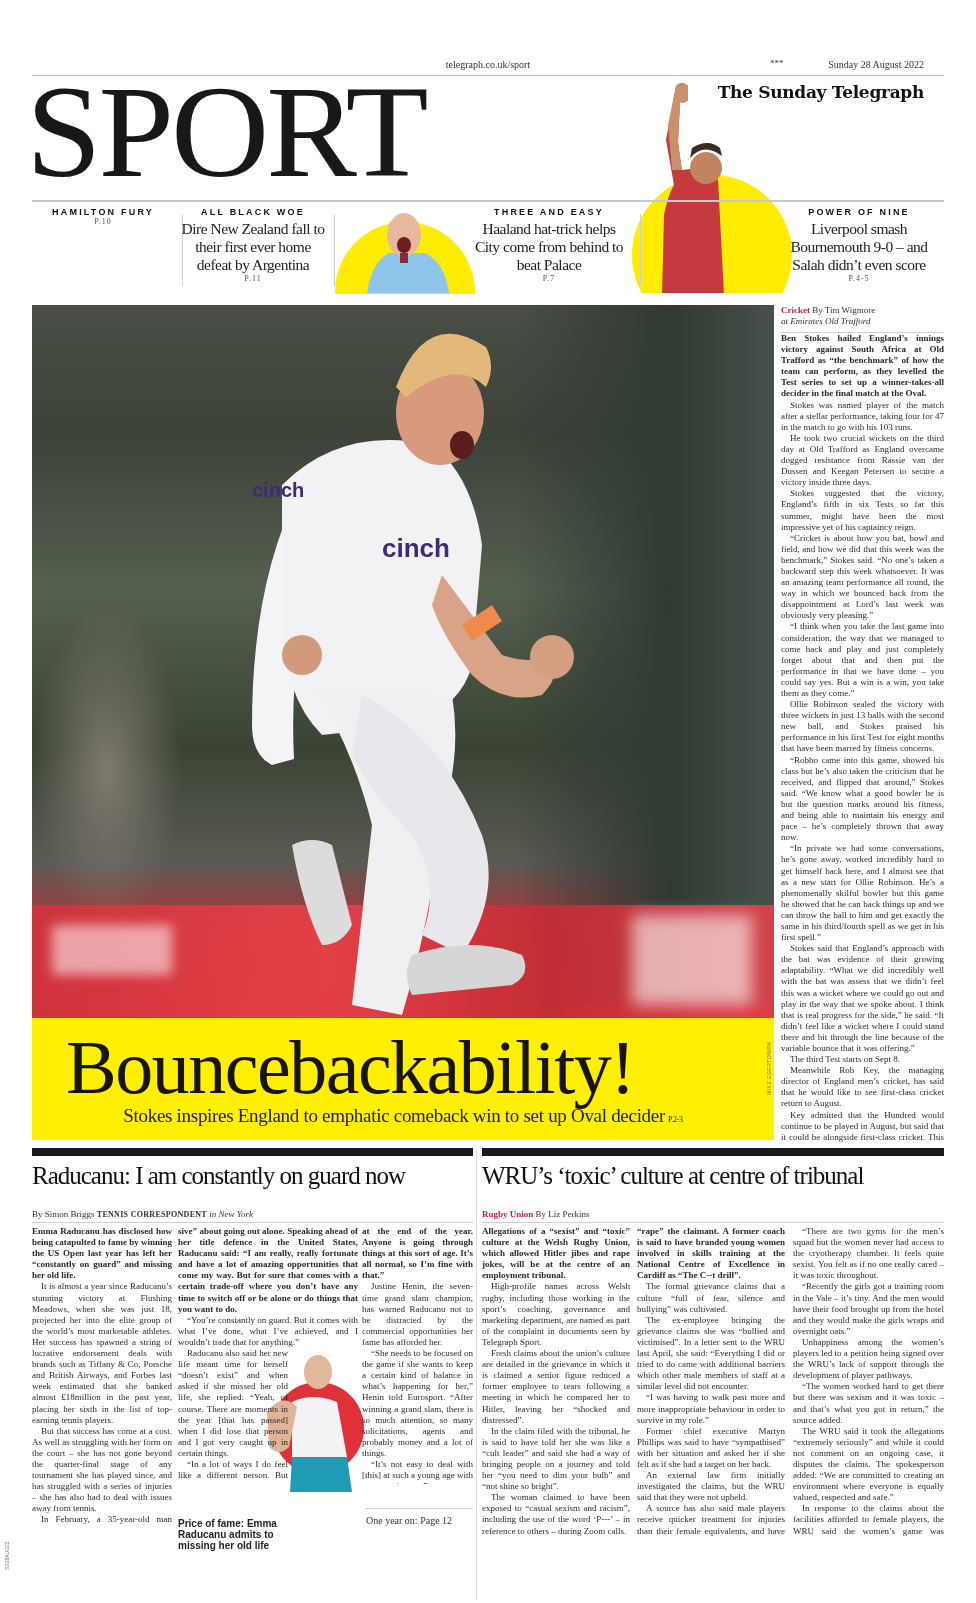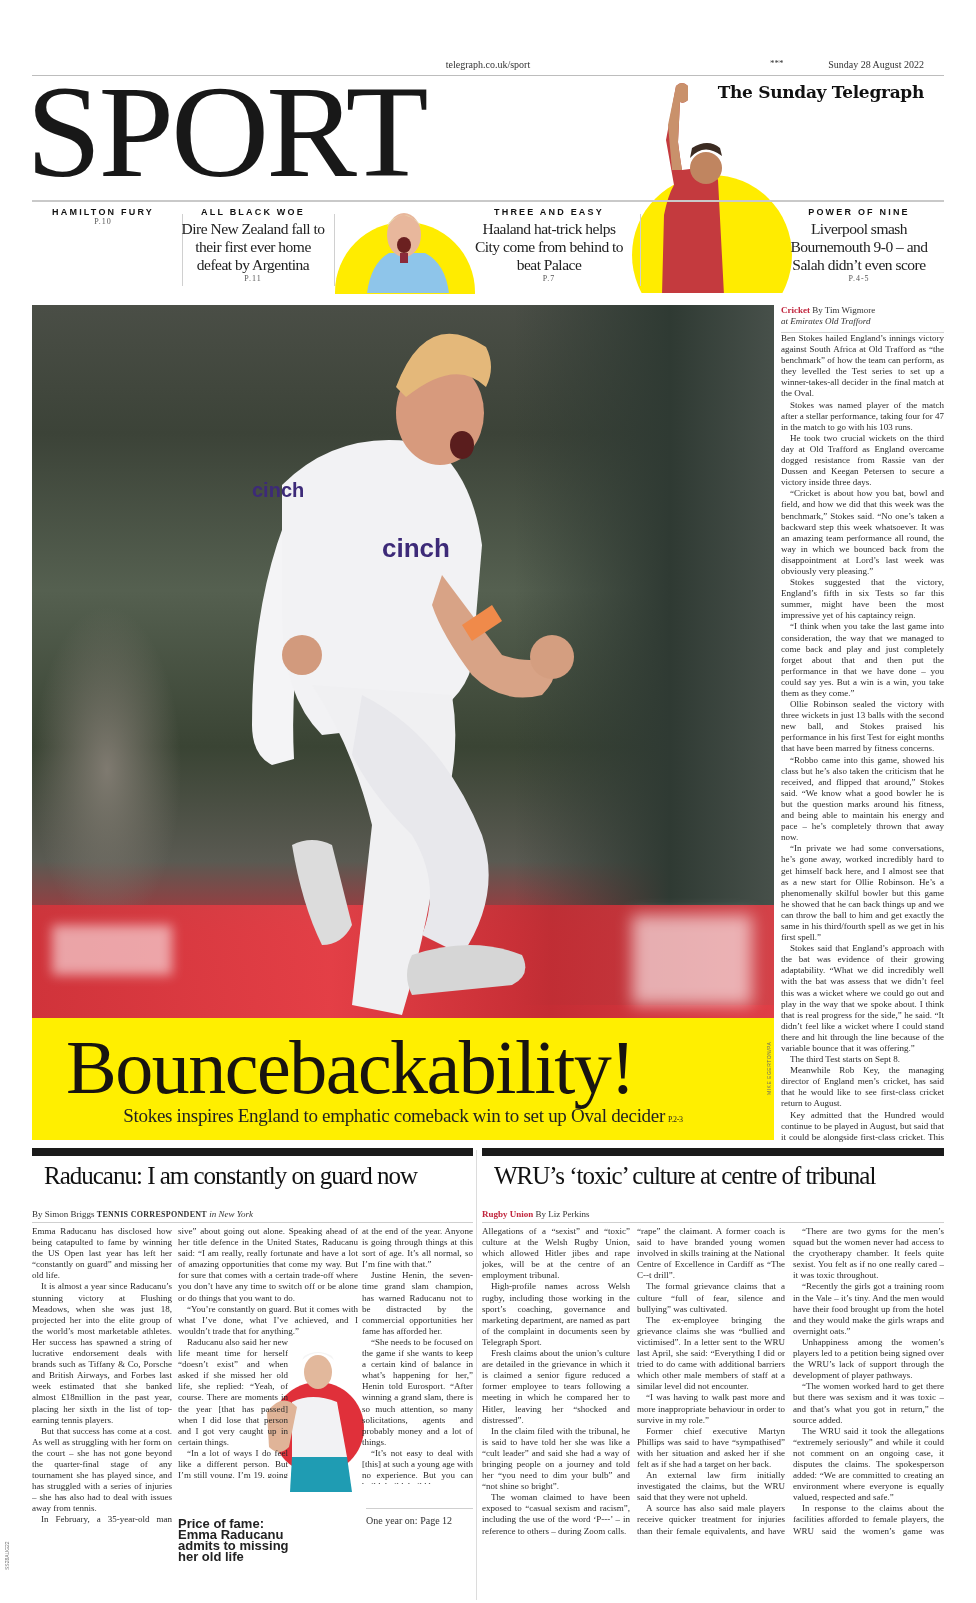--- a/index.html
+++ b/index.html
@@ -38,32 +38,32 @@
   .hero-band { left: 32px; top: 1018px; width: 742px; height: 122px; background: #ffef00; }
   .hero-title { left: 32px; width: 588px; top: 1022px; text-align: center; font-size: 76px; line-height: 90px; color: #181410; letter-spacing: -1.5px; padding-left: 34px; }
   .hero-sub { left: 32px; width: 742px; top: 1105px; text-align: center; font-size: 19px; color: #222; letter-spacing: -0.3px; }
   .hero-sub .pg { font-size: 8px; margin-left: 3px; }
 
   .credit-vert { left: 766px; top: 1095px; transform: rotate(-90deg); transform-origin: left top; font-family: "Liberation Sans", sans-serif; font-size: 5px; color: #666; letter-spacing: .5px; }
 
   
   .col-text { font-size: 9px; line-height: 11.1px; color: #2a2a2a; text-align: justify; hyphens: auto; }
   .col-text p { text-indent: 9px; }
-  .col-text p.first { text-indent: 0; }
+  .col-text p.first { text-indent: 0; font-weight: bold; }
   .byline { font-size: 9px; line-height: 11px; color: #333; }
   .section-red { color: #c0243c; font-weight: 700; }
   .byline-rule { height: 1px; background: #cfcfcf; }
 
   
   .black-bar { height: 8px; background: #1a1a1a; top: 1148px; }
-  .lower-head { top: 1160px; font-size: 25px; line-height: 32px; letter-spacing: -1px; color: #111; white-space: nowrap; margin-left: 12px; }
+  .lower-head { top: 1160px; font-size: 25px; line-height: 32px; letter-spacing: -1px; color: #111; white-space: nowrap; }
   .lower-vsep { left: 476px; top: 1150px; width: 1px; height: 450px; background: #dcdcdc; }
   .lower-byline-rule { top: 1222px; height: 1px; background: #cfcfcf; }
 
-  .caption { font-family: "Liberation Sans", sans-serif; font-size: 13px; line-height: 11px; color: #222; font-weight: 700; }
+  .caption { font-family: "Liberation Sans", sans-serif; font-size: 10px; line-height: 11px; color: #222; font-weight: 700; }
   .small-rule { height: 1px; background: #cfcfcf; }
   .corner-code { left: 4px; top: 1570px; transform: rotate(-90deg); transform-origin: left top; font-family: "Liberation Sans", sans-serif; font-size: 5px; color: #777; }
 </style>
 </head>
 <body>
 
 <div class="abs site-url">telegraph.co.uk/sport</div>
 <div class="abs asterisk">***</div>
 <div class="abs date">Sunday 28 August 2022</div>
 <div class="abs topline"></div>
@@ -165,22 +165,22 @@
     <span class="section-red">Cricket</span>
     <span>By Tim Wigmore</span>
   </div>
   <div class="byline" style="font-style:italic;">at Emirates Old Trafford</div>
   <div class="byline-rule" style="margin-top:5px;"></div>
 </div>
 <div class="abs col-text" style="left:781px; top:333px; width:163px; height:810px; overflow:hidden;">
   <p class="first">Ben Stokes hailed England’s innings victory against South Africa at Old Trafford as “the benchmark” of how the team can perform, as they levelled the Test series to set up a winner-takes-all decider in the final match at the Oval.</p>
   <p>Stokes was named player of the match after a stellar performance, taking four for 47 in the match to go with his 103 runs.</p>
   <p>He took two crucial wickets on the third day at Old Trafford as England overcame dogged resistance from Rassie van der Dussen and Keegan Petersen to secure a victory inside three days.</p>
+  <p>Stokes suggested that the victory, England’s fifth in six Tests so far this summer, might have been the most impressive yet of his captaincy reign.</p>
   <p>“Cricket is about how you bat, bowl and field, and how we did that this week was the benchmark,” Stokes said. “No one’s taken a backward step this week whatsoever. It was an amazing team performance all round, the way in which we bounced back from the disappointment at Lord’s last week was obviously very pleasing.”</p>
-  <p>Stokes suggested that the victory, England’s fifth in six Tests so far this summer, might have been the most impressive yet of his captaincy reign.</p>
   <p>“I think when you take the last game into consideration, the way that we managed to come back and play and just completely forget about that and then put the performance in that we have done – you could say yes. But a win is a win, you take them as they come.”</p>
   <p>Ollie Robinson sealed the victory with three wickets in just 13 balls with the second new ball, and Stokes praised his performance in his first Test for eight months that have been marred by fitness concerns.</p>
   <p>“Robbo came into this game, showed his class but he’s also taken the criticism that he received, and flipped that around,” Stokes said. “We know what a good bowler he is but the question marks around his fitness, and being able to maintain his energy and pace – he’s completely thrown that away now.</p>
   <p>“In private we had some conversations, he’s gone away, worked incredibly hard to get himself back here, and I almost see that as a new start for Ollie Robinson. He’s a phenomenally skilful bowler but this game he showed that he can back things up and we can throw the ball to him and get exactly the same in his third/fourth spell as we get in his first spell.”</p>
   <p>Stokes said that England’s approach with the bat was evidence of their growing adaptability. “What we did incredibly well with the bat was assess that we didn’t feel this was a wicket where we could go out and play in the way that we spoke about. I think that is real progress for the side,” he said. “It didn’t feel like a wicket where I could stand there and hit through the line because of the variable bounce that it was offering.”</p>
   <p>The third Test starts on Sept 8.</p>
   <p>Meanwhile Rob Key, the managing director of England men’s cricket, has said that he would like to see first-class cricket return to August.</p>
   <p>Key admitted that the Hundred would continue to be played in August, but said that it could be alongside first-class cricket. This could mean that the County Championship is played alongside the Hundred, or first-class cricket of a different form.</p>
 
 </div>

